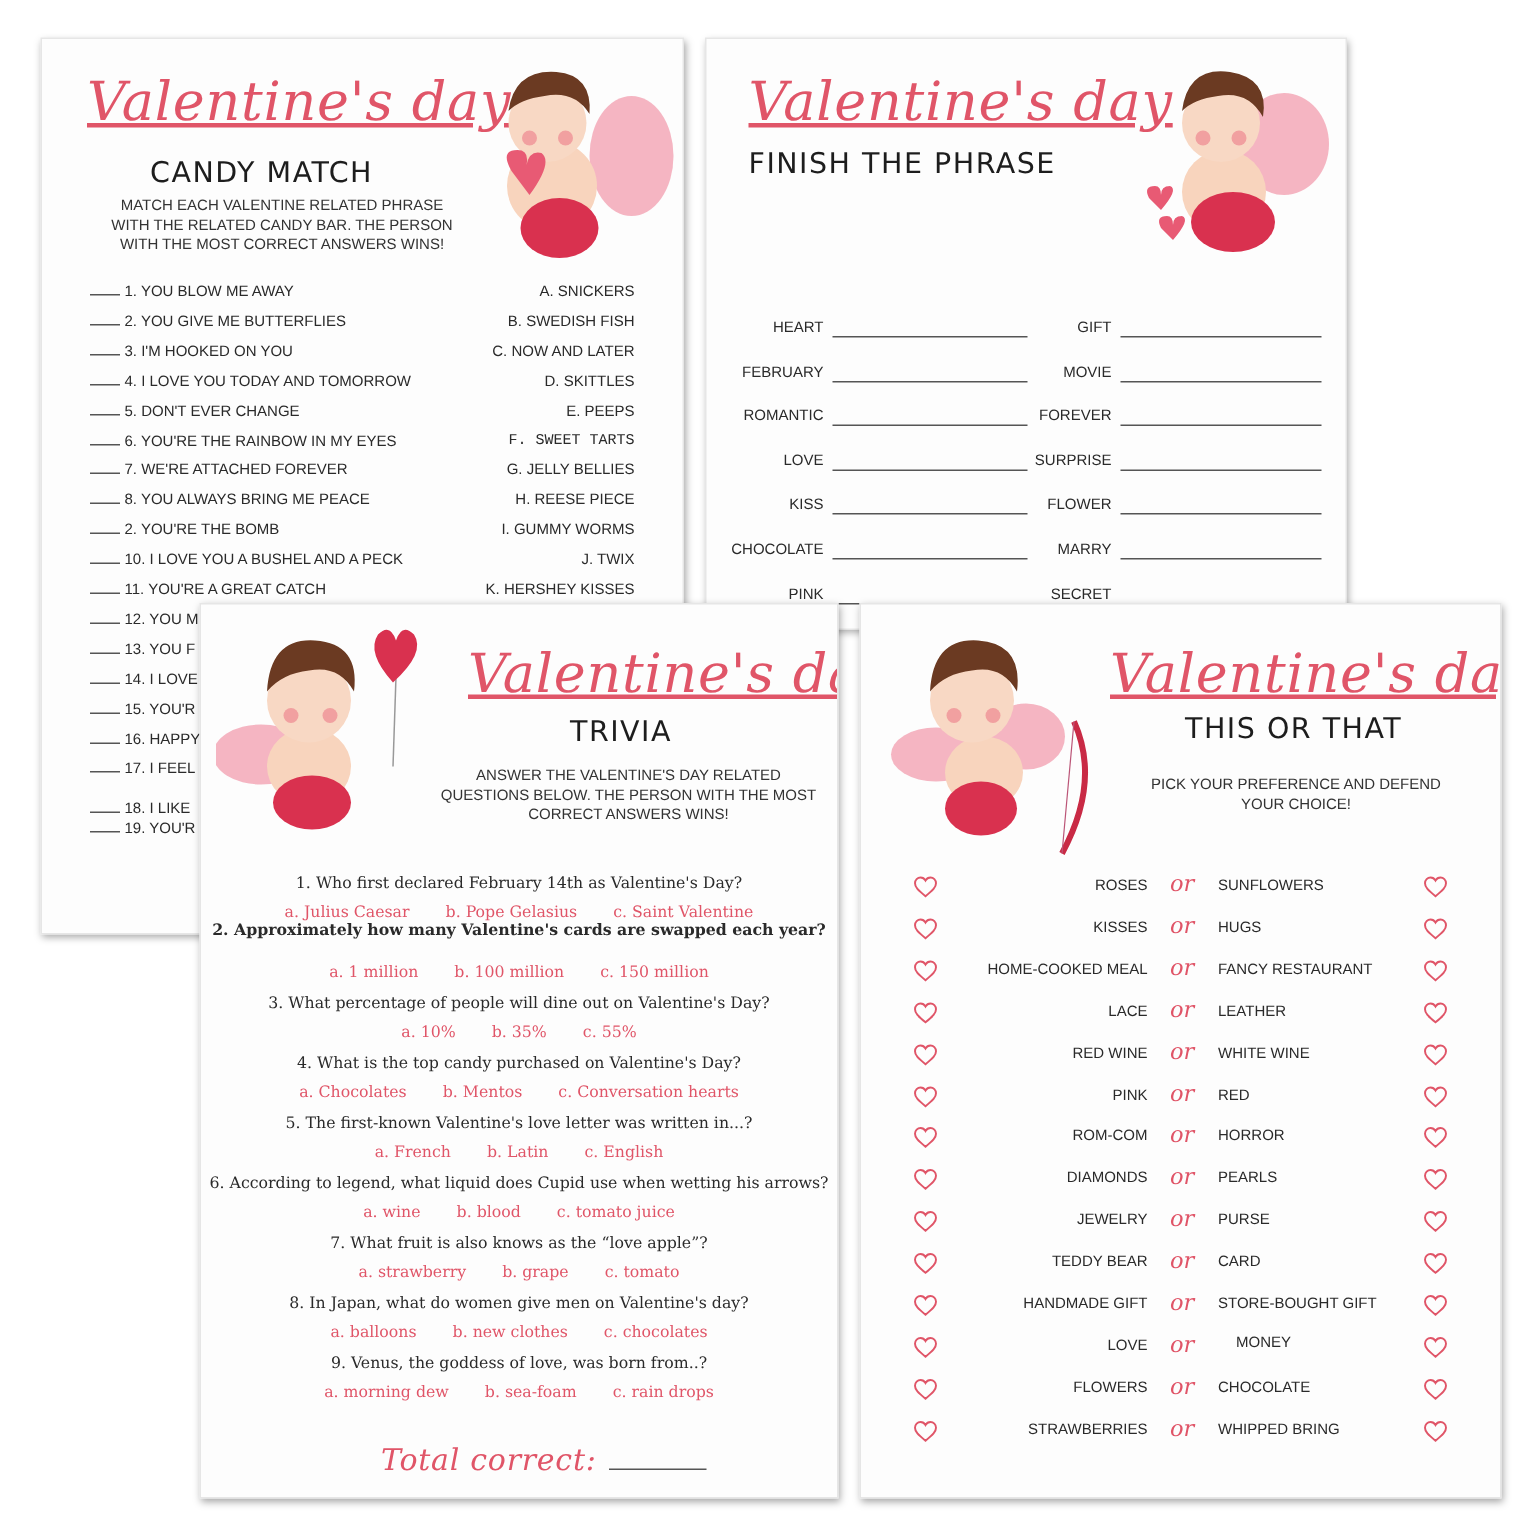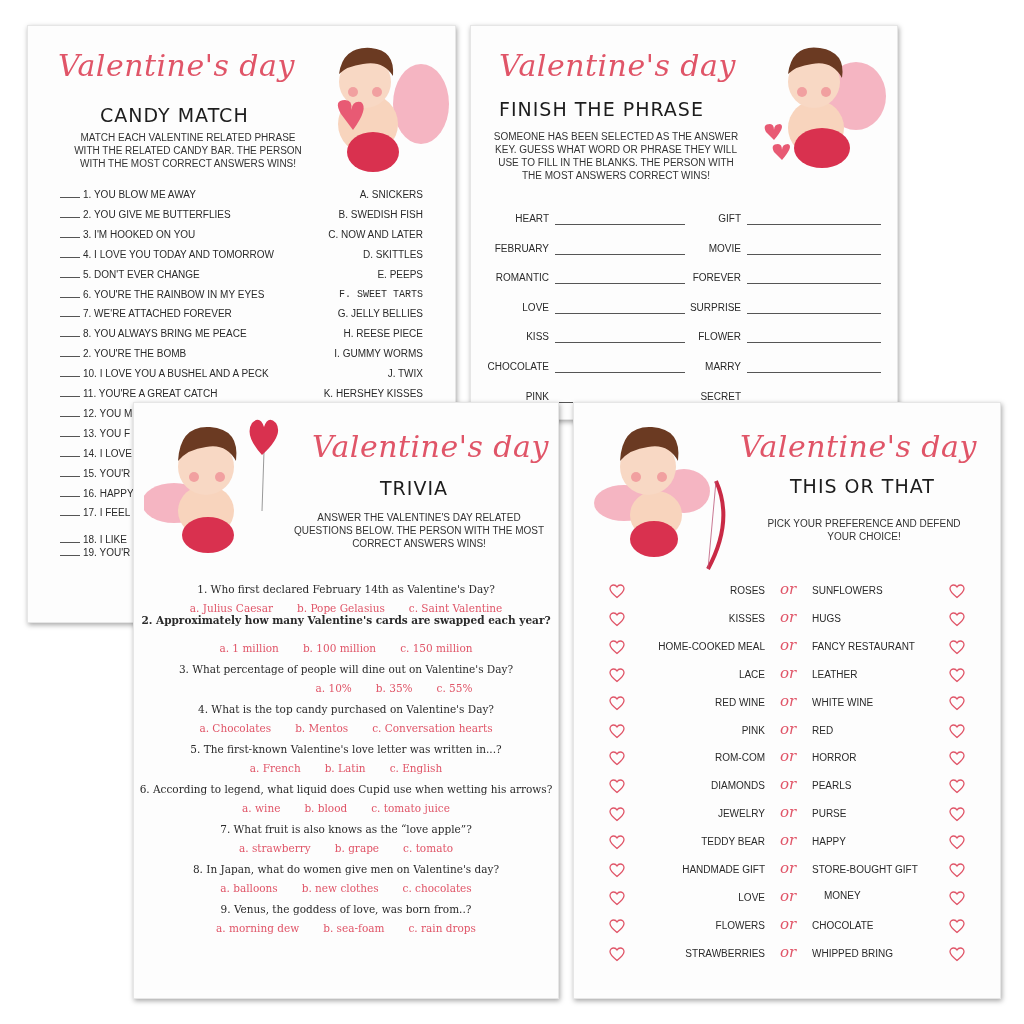--- a/index.html
+++ b/index.html
@@ -9,21 +9,21 @@
   .sub{font-family:"DejaVu Sans",sans-serif;color:#1d1d1d;letter-spacing:1px;}
   .instr{font-family:"Liberation Sans",sans-serif;font-size:10px;color:#333;text-align:center;line-height:13px;text-transform:uppercase;}
   .cupid{position:absolute;}
   .row{position:absolute;font-size:10px;color:#2a2a2a;font-family:"Liberation Sans",sans-serif;}
   .blank{display:inline-block;border-bottom:1px solid #555;}
   
   #c1{left:27px;top:25px;width:429px;height:598px;}
   #c2{left:470px;top:25px;width:428px;height:395px;}
   #c3{left:133px;top:402px;width:426px;height:597px;}
   #c4{left:573px;top:402px;width:428px;height:597px;}
-  .title{position:absolute;font-size:30px;white-space:nowrap;}
+  .title{position:absolute;font-size:36px;white-space:nowrap;text-decoration:underline;}
   .subtitle{position:absolute;font-size:19px;white-space:nowrap;}
   .q{position:absolute;left:0;width:100%;text-align:center;font-size:10.5px;color:#2a2a2a;font-family:"DejaVu Serif",serif;}
   .ans{position:absolute;left:0;width:100%;text-align:center;font-size:10.5px;color:#e05568;font-family:"DejaVu Serif",serif;}
   .ans span{display:inline-block;margin:0 12px;}
   .heart{position:absolute;width:16px;height:16px;}
   .or{position:absolute;font-family:"DejaVu Serif",serif;font-style:italic;color:#e05568;font-size:15px;}
   .tleft{position:absolute;right:235px;font-size:10px;text-align:right;white-space:nowrap;font-family:"Liberation Sans",sans-serif;color:#2a2a2a;}
   .tright{position:absolute;left:238px;font-size:10px;white-space:nowrap;font-family:"Liberation Sans",sans-serif;color:#2a2a2a;}
 </style>
 </head>
@@ -77,26 +77,20 @@
       <div class="row" style="right: 32px; top: 302.3px; white-space: nowrap;">H. REESE PIECE</div>
       <div class="row" style="right: 32px; top: 322.2px; white-space: nowrap;">I. GUMMY WORMS</div>
       <div class="row" style="right: 32px; top: 342.1px; white-space: nowrap;">J. TWIX</div>
       <div class="row" style="right: 32px; top: 362px; white-space: nowrap;">K. HERSHEY KISSES</div>
     </div>
 </div>
 
 <div class="card" id="c2">
   <div class="title script" style="left:28px;top:22px;">Valentine's day</div>
   <div class="subtitle sub" style="left:28px;top:72px;">FINISH THE PHRASE</div>
-  <div class="instr" style="position:absolute;left:15px;width:260px;top:104px;">
-    <div>SOMEONE HAS BEEN SELECTED AS THE ANSWER</div>
-    <div>KEY. GUESS WHAT WORD OR PHRASE THEY WILL</div>
-    <div>USE TO FILL IN THE BLANKS. THE PERSON WITH</div>
-    <div>THE MOST ANSWERS CORRECT WINS!</div>
-  </div>
   <svg class="cupid" style="left:285px;top:10px;" width="140" height="150">
     <ellipse cx="100" cy="60" rx="30" ry="34" fill="#f2a3b3" opacity="0.8"></ellipse>
     <ellipse cx="60" cy="92" rx="28" ry="28" fill="#f8d4bd"></ellipse>
     <ellipse cx="66" cy="112" rx="28" ry="20" fill="#d9314f"></ellipse>
     <circle cx="58" cy="46" r="26" fill="#f8d8c4"></circle>
     <path d="M32 38 Q36 8 64 12 Q90 16 86 42 Q76 24 56 28 Q40 30 32 38Z" fill="#6b3a22"></path>
     <circle cx="46" cy="56" r="5" fill="#f1a0a0"></circle>
     <circle cx="70" cy="56" r="5" fill="#f1a0a0"></circle>
     <path d="M10 96 Q6 88 14 88 Q18 88 18 94 Q18 88 24 88 Q30 90 18 104Z" fill="#e85a74"></path>
     <path d="M18 116 Q14 108 22 108 Q26 108 26 114 Q26 108 32 108 Q38 110 26 124Z" fill="#e85a74"></path>
@@ -151,34 +145,38 @@
     <div>ANSWER THE VALENTINE'S DAY RELATED</div>
     <div>QUESTIONS BELOW.  THE PERSON WITH THE MOST</div>
     <div>CORRECT ANSWERS WINS!</div>
   </div>
   <div id="tr-list">
       <div class="q" style="top: 180px;">1. Who first declared February 14th as Valentine's Day?</div>
       <div class="ans" style="top: 199px;"><span>a. Julius Caesar</span><span>b. Pope Gelasius</span><span>c. Saint Valentine</span></div>
       <div class="q" style="top: 211px; font-weight: bold;">2. Approximately how many Valentine's cards are swapped each year?</div>
       <div class="ans" style="top: 239px;"><span>a. 1 million</span><span>b. 100 million</span><span>c. 150 million</span></div>
       <div class="q" style="top: 260px;">3. What percentage of people will dine out on Valentine's Day?</div>
-      <div class="ans" style="top: 279px; margin-left: 48px;"><span>a. 10%</span><span>b. 35%</span><span>c. 55%</span></div>
+      <div class="ans" style="top: 279px;"><span>a. 10%</span><span>b. 35%</span><span>c. 55%</span></div>
       <div class="q" style="top: 300px;">4. What is the top candy purchased on Valentine's Day?</div>
       <div class="ans" style="top: 319px;"><span>a. Chocolates</span><span>b. Mentos</span><span>c. Conversation hearts</span></div>
       <div class="q" style="top: 340px;">5. The first-known Valentine's love letter was written in...?</div>
       <div class="ans" style="top: 359px;"><span>a. French</span><span>b. Latin</span><span>c. English</span></div>
       <div class="q" style="top: 380px;">6. According to legend, what liquid does Cupid use when wetting his arrows?</div>
       <div class="ans" style="top: 399px;"><span>a. wine</span><span>b. blood</span><span>c. tomato juice</span></div>
       <div class="q" style="top: 420px;">7. What fruit is also knows as the “love apple”?</div>
       <div class="ans" style="top: 439px;"><span>a. strawberry</span><span>b. grape</span><span>c. tomato</span></div>
       <div class="q" style="top: 460px;">8. In Japan, what do women give men on Valentine's day?</div>
       <div class="ans" style="top: 479px;"><span>a. balloons</span><span>b. new clothes</span><span>c. chocolates</span></div>
       <div class="q" style="top: 500px;">9. Venus, the goddess of love, was born from..?</div>
       <div class="ans" style="top: 519px;"><span>a. morning dew</span><span>b. sea-foam</span><span>c. rain drops</span></div>
     </div>
+  <div style="position:absolute;left:120px;top:558px;white-space:nowrap;">
+    <span class="script" style="font-size:20px;">Total correct:</span>
+    <span class="blank" style="width:65px;margin-left:4px;"></span>
+  </div>
 </div>
 
 <div class="card" id="c4">
   <svg class="cupid" style="left:10px;top:8px;" width="170" height="160">
     <ellipse cx="40" cy="92" rx="30" ry="18" fill="#f2a3b3" opacity="0.8"></ellipse>
     <ellipse cx="100" cy="80" rx="26" ry="22" fill="#f2a3b3" opacity="0.8"></ellipse>
     <ellipse cx="72" cy="104" rx="26" ry="24" fill="#f8d4bd"></ellipse>
     <ellipse cx="70" cy="128" rx="24" ry="18" fill="#d9314f"></ellipse>
     <circle cx="64" cy="56" r="28" fill="#f8d8c4"></circle>
     <path d="M36 50 Q38 14 68 16 Q98 18 94 50 Q84 32 64 36 Q46 38 36 50Z" fill="#6b3a22"></path>
@@ -273,21 +271,21 @@
       <div class="or" style="left: 206px; top: 400.2px;">or</div>
       <div class="tright" style="top: 405.2px;">PURSE</div>
       <div class="heart" style="left: 375px; top: 404.2px;"><svg width="16" height="15" viewBox="0 0 16 15">
           <path d="M8 13.5 C3 9.5 1 7.5 1 4.8 C1 2.6 2.7 1 4.7 1 C6.1 1 7.3 1.8 8 3 C8.7 1.8 9.9 1 11.3 1 C13.3 1 15 2.6 15 4.8 C15 7.5 13 9.5 8 13.5Z" fill="none" stroke="#e05568" stroke-width="1.3"></path>
         </svg></div>
       <div class="heart" style="left: 35px; top: 432.1px;"><svg width="16" height="15" viewBox="0 0 16 15">
           <path d="M8 13.5 C3 9.5 1 7.5 1 4.8 C1 2.6 2.7 1 4.7 1 C6.1 1 7.3 1.8 8 3 C8.7 1.8 9.9 1 11.3 1 C13.3 1 15 2.6 15 4.8 C15 7.5 13 9.5 8 13.5Z" fill="none" stroke="#e05568" stroke-width="1.3"></path>
         </svg></div>
       <div class="tleft" style="top: 433.1px;">TEDDY BEAR</div>
       <div class="or" style="left: 206px; top: 428.1px;">or</div>
-      <div class="tright" style="top: 433.1px;">HAPPY</div>
+      <div class="tright" style="top: 433.1px;">CARD</div>
       <div class="heart" style="left: 375px; top: 432.1px;"><svg width="16" height="15" viewBox="0 0 16 15">
           <path d="M8 13.5 C3 9.5 1 7.5 1 4.8 C1 2.6 2.7 1 4.7 1 C6.1 1 7.3 1.8 8 3 C8.7 1.8 9.9 1 11.3 1 C13.3 1 15 2.6 15 4.8 C15 7.5 13 9.5 8 13.5Z" fill="none" stroke="#e05568" stroke-width="1.3"></path>
         </svg></div>
       <div class="heart" style="left: 35px; top: 460px;"><svg width="16" height="15" viewBox="0 0 16 15">
           <path d="M8 13.5 C3 9.5 1 7.5 1 4.8 C1 2.6 2.7 1 4.7 1 C6.1 1 7.3 1.8 8 3 C8.7 1.8 9.9 1 11.3 1 C13.3 1 15 2.6 15 4.8 C15 7.5 13 9.5 8 13.5Z" fill="none" stroke="#e05568" stroke-width="1.3"></path>
         </svg></div>
       <div class="tleft" style="top: 461px;">HANDMADE GIFT</div>
       <div class="or" style="left: 206px; top: 456px;">or</div>
       <div class="tright" style="top: 461px;">STORE-BOUGHT GIFT</div>
       <div class="heart" style="left: 375px; top: 460px;"><svg width="16" height="15" viewBox="0 0 16 15">

